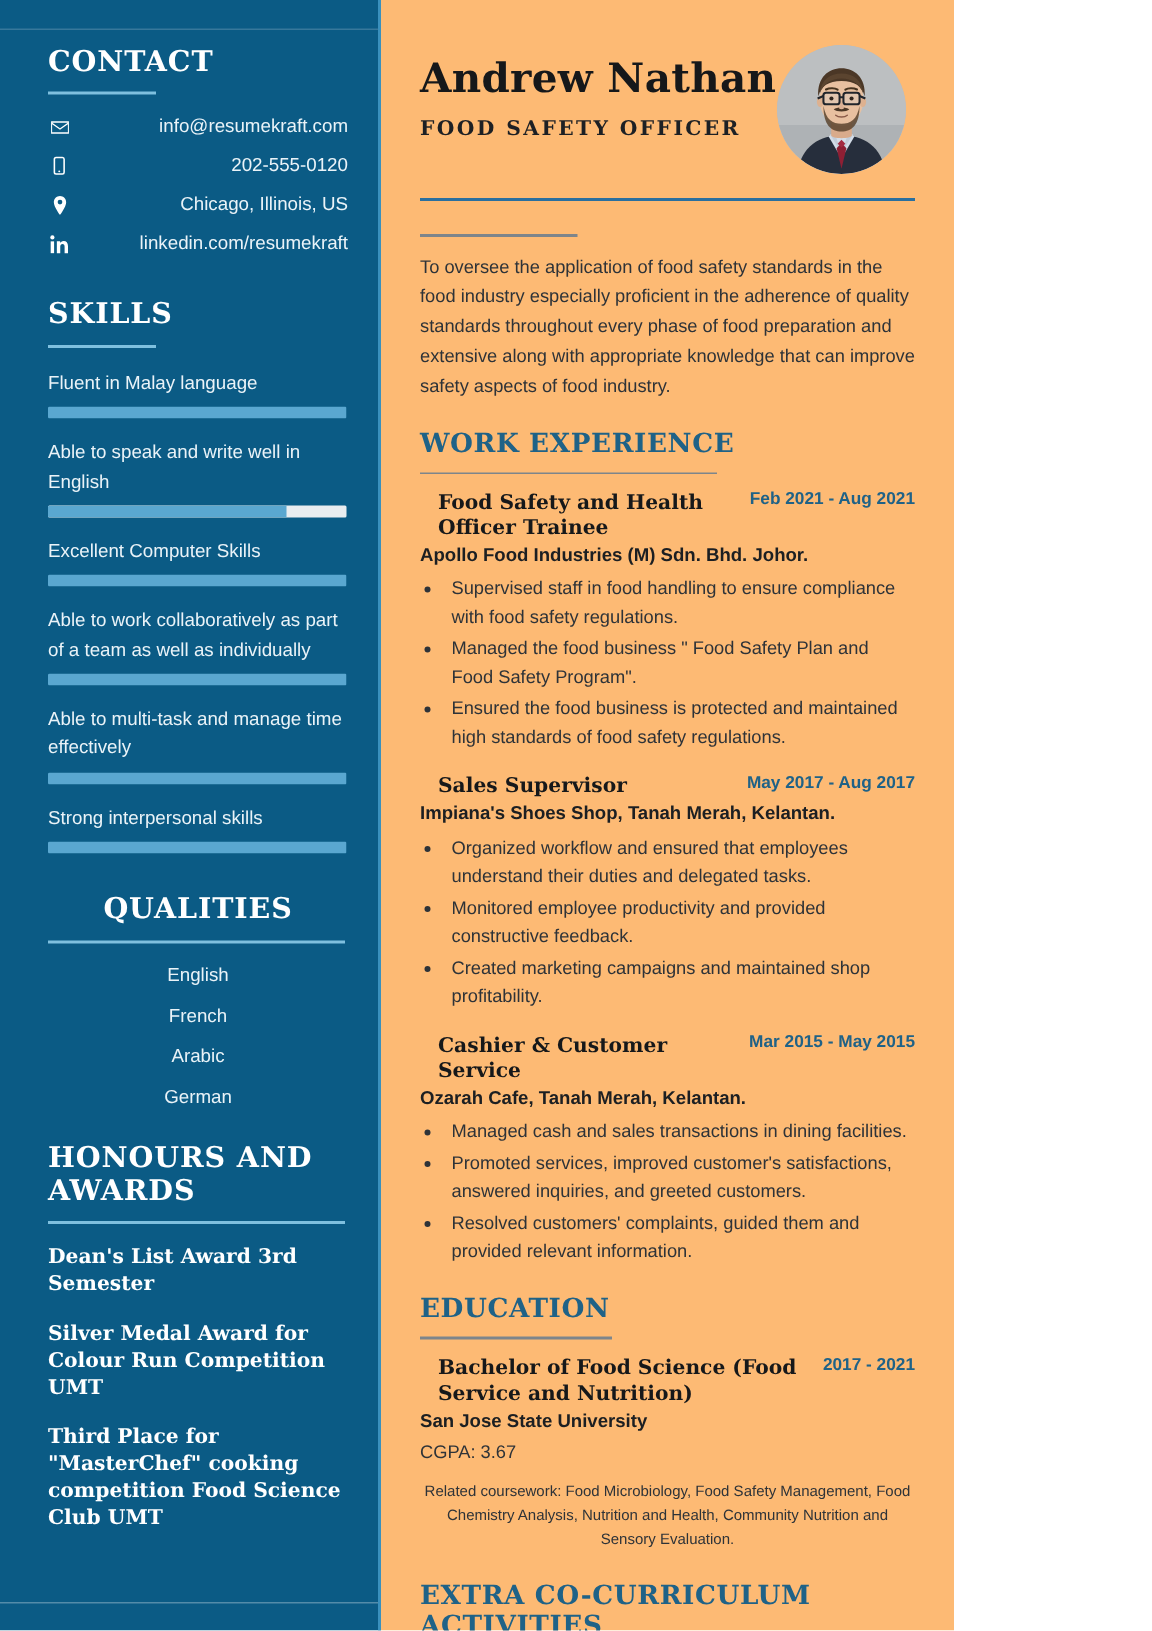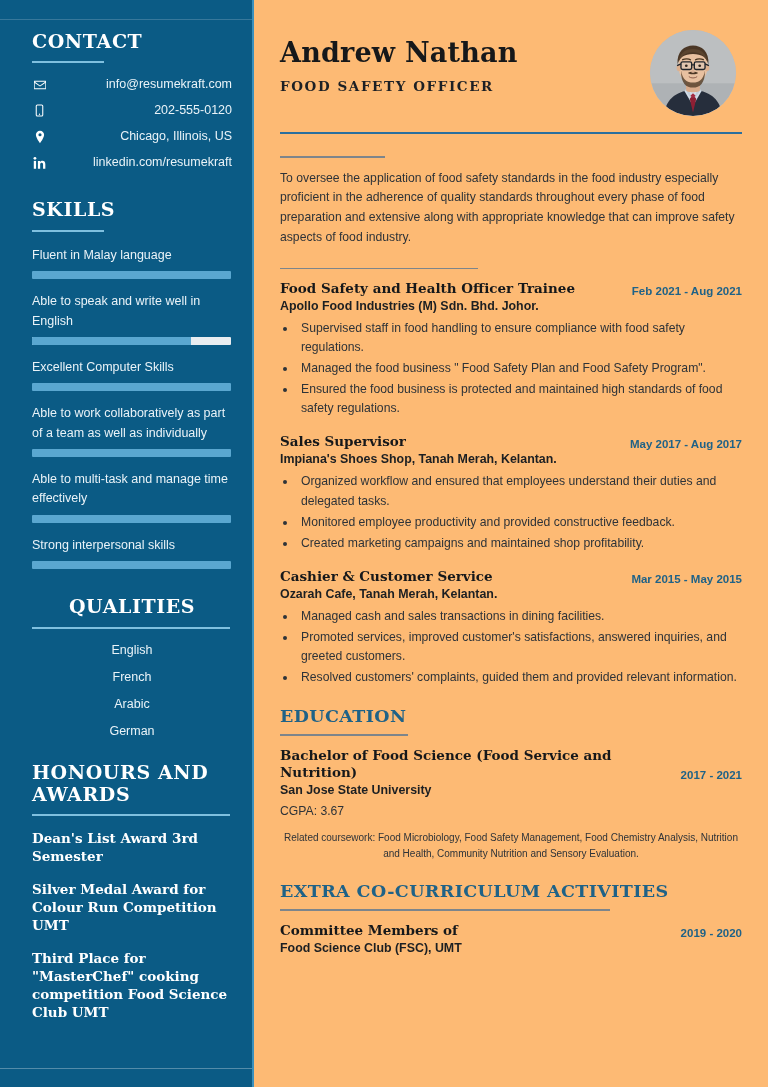--- a/index.html
+++ b/index.html
@@ -10,21 +10,21 @@
     background: #ffffff;
   }
 
   body {
     font-family: "Liberation Sans", sans-serif;
     position: relative;
     overflow: hidden;
   }
 
   .page {
-    width: 768px;
+    width: 636px;
     height: 1087px;
     display: flex;
     background: #ffffff;
     position: relative;
   }
 
   
   .sidebar {
     width: 254px;
     min-width: 254px;
@@ -207,22 +207,23 @@
     color: #2e3338;
     line-height: 1.62;
   }
 
   .section { margin-bottom: 20px; }
 
   .entry { margin-bottom: 15px; }
   .entry-head {
     display: flex;
     justify-content: space-between;
-    align-items: flex-end;
+    align-items: flex-start;
     gap: 12px;
+    margin-left: 12px;
   }
   .entry-title {
     font-family: "DejaVu Serif", "Liberation Serif", serif;
     font-weight: 700;
     font-size: 13.5px;
     color: #16181a;
     line-height: 1.26;
     flex: 1;
   }
   .entry-date {
@@ -440,20 +441,21 @@
       </div>
     </div>
     <div class="header-rule"></div>
 
     <section class="section">
       <div class="sec-rule w105"></div>
       <p class="body-text">To oversee the application of food safety standards in the food industry especially proficient in the adherence of quality standards throughout every phase of food preparation and extensive along with appropriate knowledge that can improve safety aspects of food industry.</p>
     </section>
 
     <section class="section">
+      <h2 class="sec-heading">WORK EXPERIENCE</h2>
       <div class="sec-rule w198"></div>
 
       <div class="entry">
         <div class="entry-head">
           <div class="entry-title">Food Safety and Health Officer Trainee</div>
           <div class="entry-date">Feb 2021 - Aug 2021</div>
         </div>
         <div class="entry-org">Apollo Food Industries (M) Sdn. Bhd. Johor.</div>
         <ul class="bullets">
           <li>Supervised staff in food handling to ensure compliance with food safety regulations.</li>

